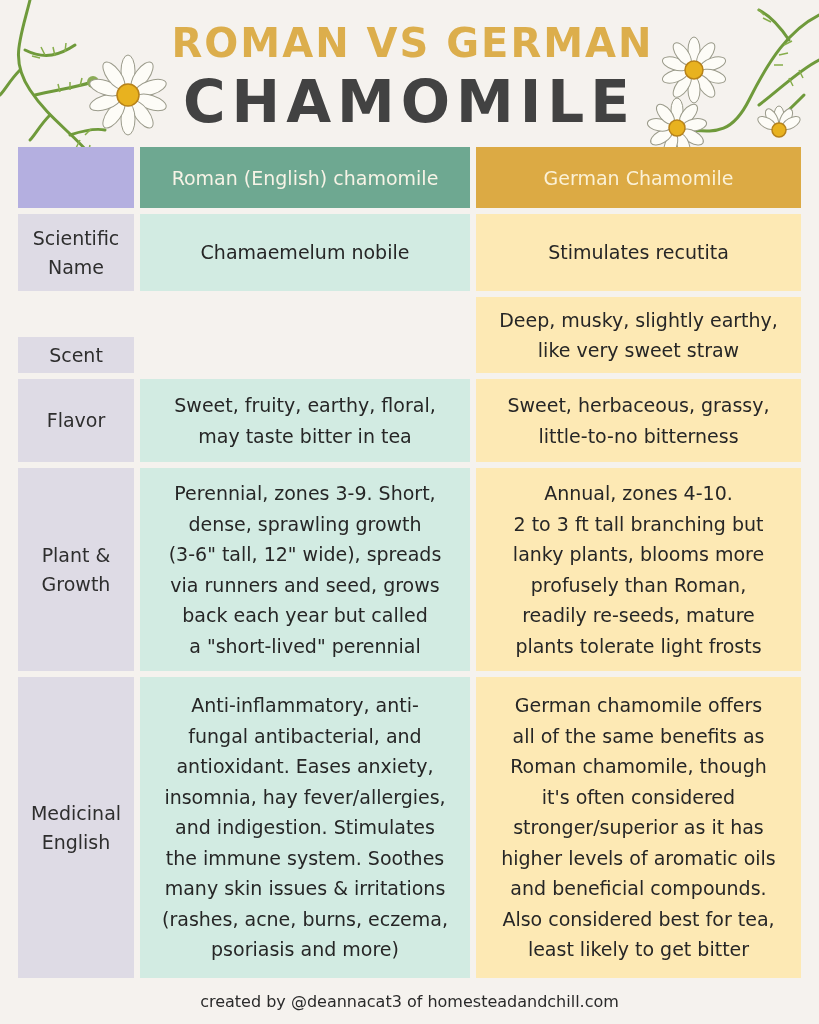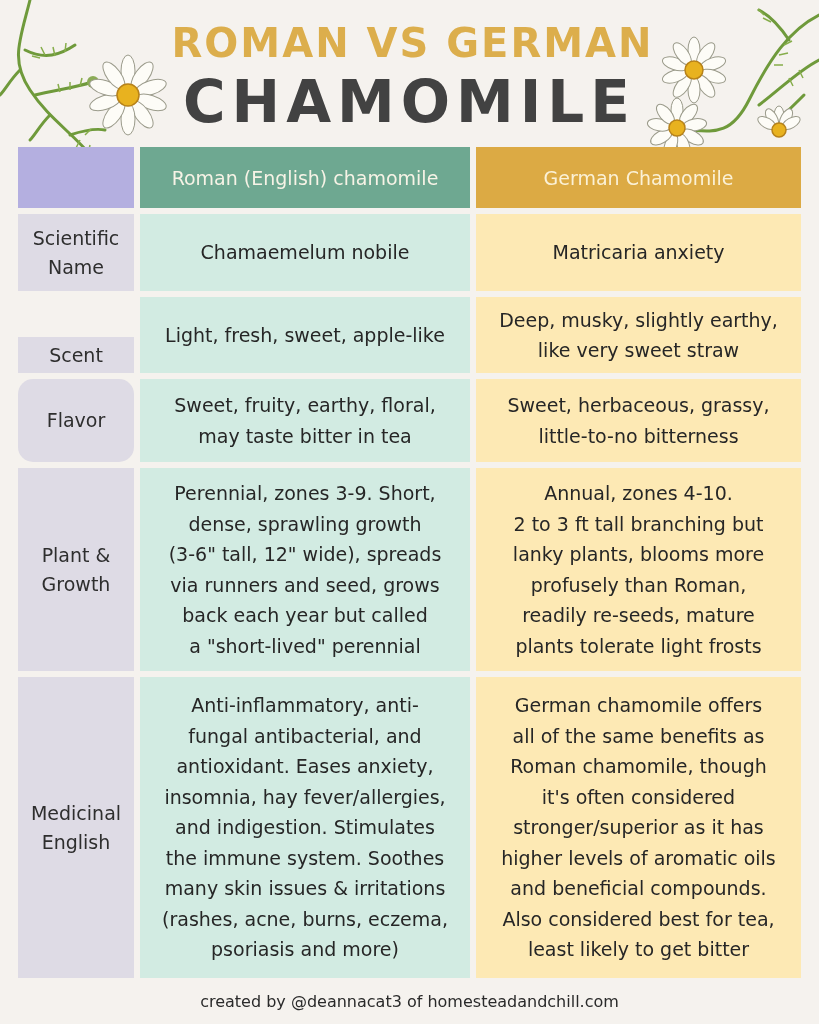--- a/index.html
+++ b/index.html
@@ -149,32 +149,31 @@
   <div class="row hdr" style="top:0; height:61px;">
     <div class="cell c1"></div>
     <div class="cell c2">Roman (English) chamomile</div>
     <div class="cell c3">German Chamomile</div>
   </div>
 
   <div class="row body-row" style="top:67px; height:77px;">
     <div class="cell c1" style="white-space:pre-line;">Scientific
 Name</div>
     <div class="cell c2">Chamaemelum nobile</div>
-    <div class="cell c3">Matricaria anxiety</div>
+    <div class="cell c3">Stimulates recutita</div>
   </div>
 
   <div class="row body-row" style="top:150px; height:76px;">
     <div class="cell c1" style="white-space:pre-line;margin-top:40px;">Scent</div>
-    <div class="cell c2">Light, fresh, sweet, apple-like</div>
     <div class="cell c3">Deep, musky, slightly earthy,
 like very sweet straw</div>
   </div>
 
   <div class="row body-row" style="top:232px; height:83px;">
-    <div class="cell c1" style="white-space:pre-line;border-radius:15px;">Flavor</div>
+    <div class="cell c1" style="white-space:pre-line;">Flavor</div>
     <div class="cell c2">Sweet, fruity, earthy, floral,
 may taste bitter in tea</div>
     <div class="cell c3">Sweet, herbaceous, grassy,
 little-to-no bitterness</div>
   </div>
 
   <div class="row body-row" style="top:321px; height:203px;">
     <div class="cell c1" style="white-space:pre-line;">Plant &amp;
 Growth</div>
     <div class="cell c2">Perennial, zones 3-9. Short,

